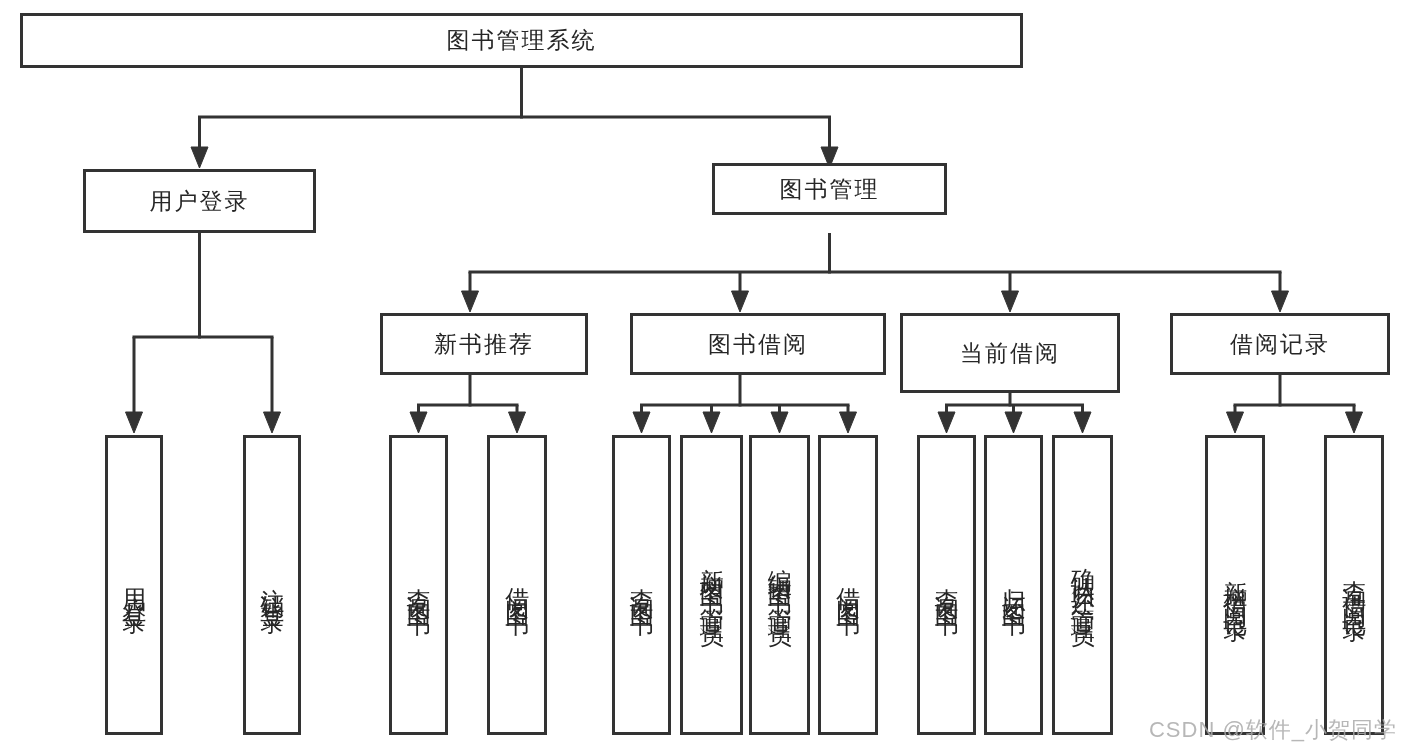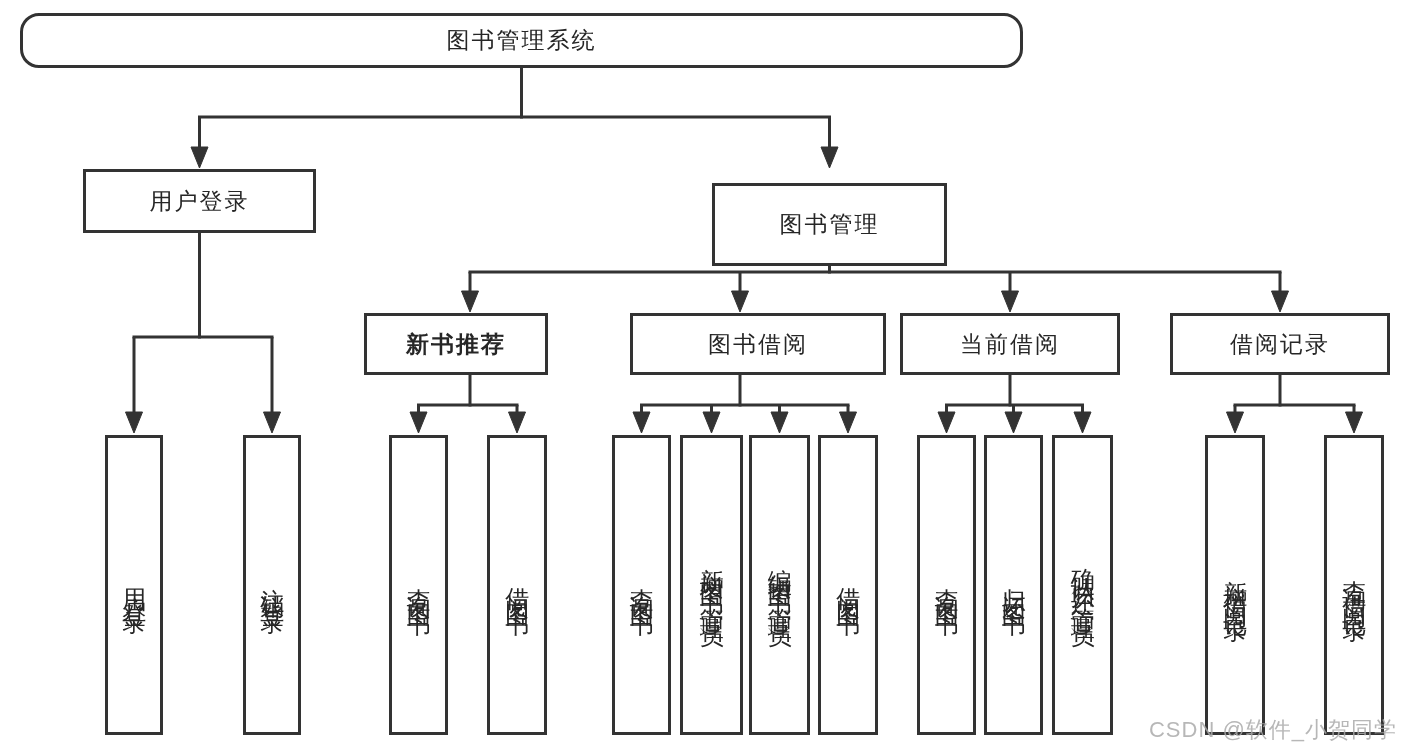--- a/index.html
+++ b/index.html
@@ -41,26 +41,26 @@
   .vlabel {
     writing-mode: vertical-lr;
     text-orientation: mixed;
     font-size: 24px;
     letter-spacing: 8px;
     line-height: 1.1;
     max-height: 292px;
     color: #262626;
   }
   
-  #n-root  { left: 20px;   top: 13px;  width: 1003px; height: 55px; border-radius: 19px; }
+  #n-root  { left: 20px;   top: 13px;  width: 1003px; height: 55px; }
   #n-login { left: 83px;   top: 169px; width: 233px;  height: 64px; }
-  #n-mgmt  { left: 712px;  top: 183px; width: 235px;  height: 83px; }
-  #n-rec   { left: 364px;  top: 313px; width: 184px;  height: 62px; font-weight: bold; }
+  #n-mgmt  { left: 712px;  top: 163px; width: 235px;  height: 52px; }
+  #n-rec   { left: 380px;  top: 313px; width: 208px;  height: 62px; }
   #n-bor   { left: 630px;  top: 313px; width: 256px;  height: 62px; }
-  #n-cur   { left: 900px;  top: 313px; width: 220px;  height: 62px; }
+  #n-cur   { left: 900px;  top: 313px; width: 220px;  height: 80px; }
   #n-log   { left: 1170px; top: 313px; width: 220px;  height: 62px; }
   #l-01 { left: 105px;  width: 58px; }
   #l-02 { left: 243px;  width: 58px; }
   #l-03 { left: 389px;  width: 59px; }
   #l-04 { left: 487px;  width: 60px; }
   #l-05 { left: 612px;  width: 59px; }
   #l-06 { left: 680px;  width: 63px; }
   #l-07 { left: 749px;  width: 61px; }
   #l-08 { left: 818px;  width: 60px; }
   #l-09 { left: 917px;  width: 59px; }

